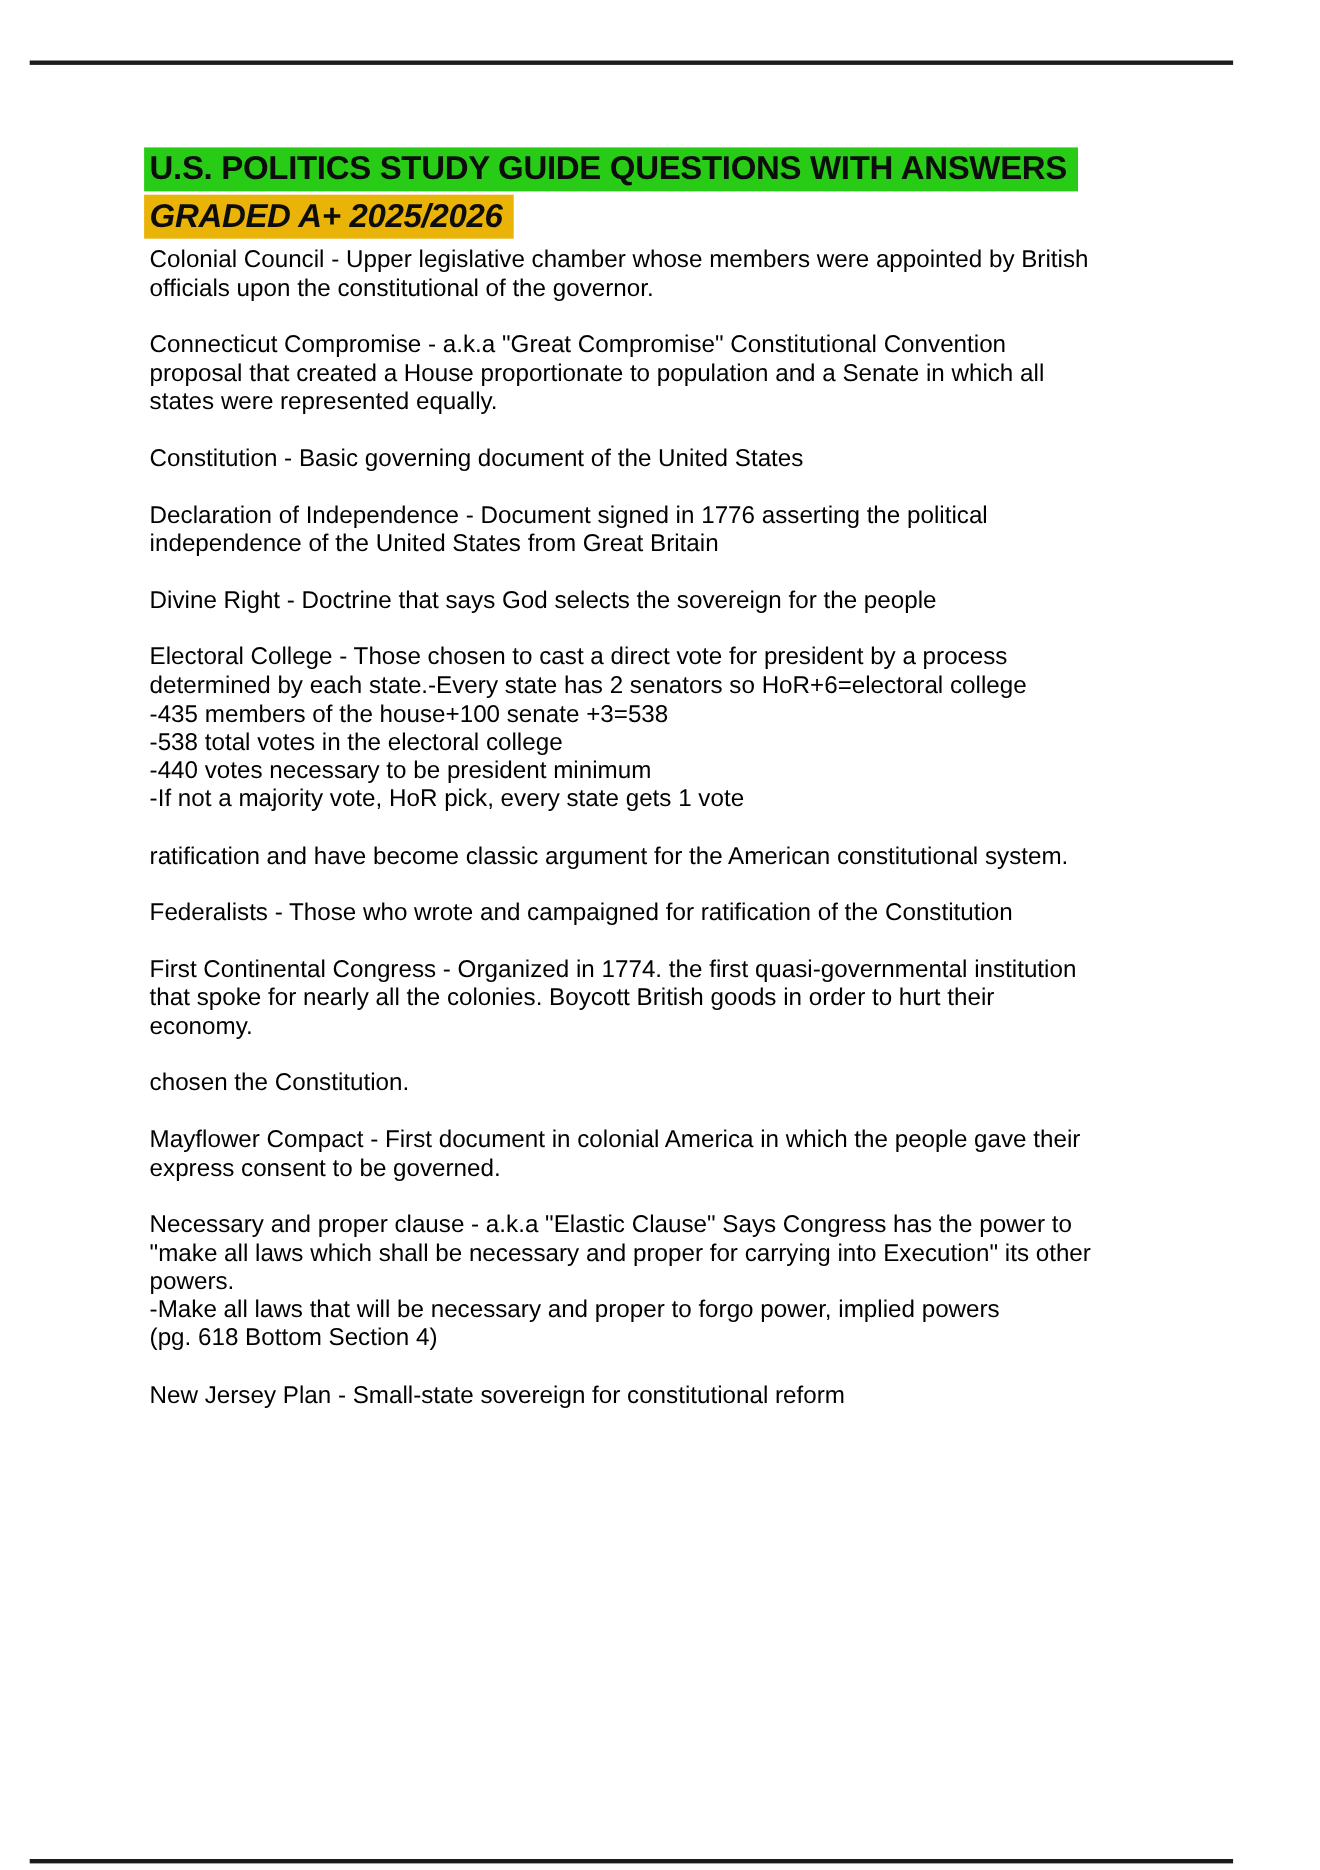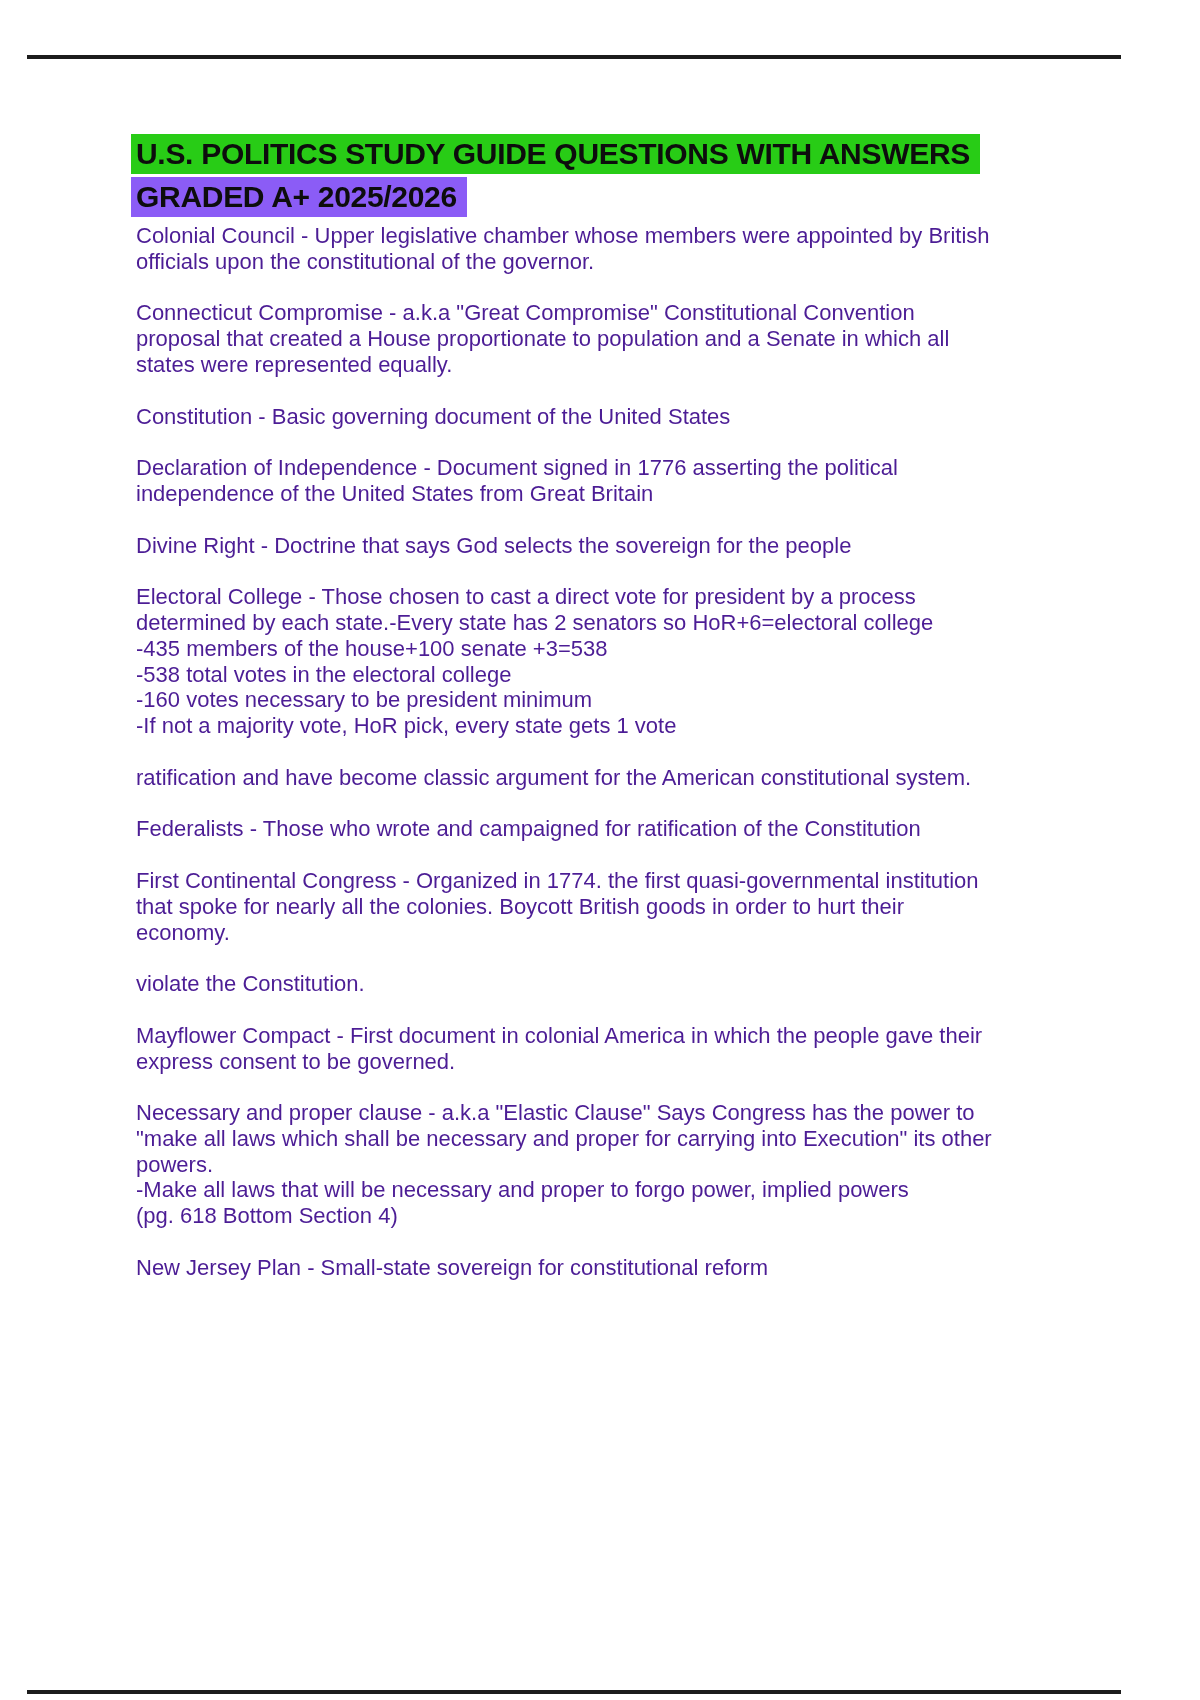--- a/index.html
+++ b/index.html
@@ -62,24 +62,24 @@
 </style>
 </head>
 <body>
 
 <div class="page">
   <div class="rule top"></div>
 
   <div class="content">
     <div class="title-block">
       <div class="title-line hl" style="background: rgb(40, 204, 22); color: rgb(13, 13, 13);">U.S. POLITICS STUDY GUIDE QUESTIONS WITH ANSWERS</div>
-      <div class="title-line hl" style="background: #8b5cf6; color: rgb(13, 13, 13);">GRADED A+ 2025/2026</div>
+      <div class="title-line hl" style="background: #eab308; color: rgb(13, 13, 13); font-style: italic;">GRADED A+ 2025/2026</div>
     </div>
 
-    <div class="doc-body" style="color: #4c1d95;">
+    <div class="doc-body" style="color: #000000;">
 
     <div class="paragraph">
           <div class="line">Colonial Council - Upper legislative chamber whose members were appointed by British</div>
           <div class="line">officials upon the constitutional of the governor.</div>
         </div>
         <div class="paragraph">
           <div class="line">Connecticut Compromise - a.k.a "Great Compromise" Constitutional Convention</div>
           <div class="line">proposal that created a House proportionate to population and a Senate in which all</div>
           <div class="line">states were represented equally.</div>
         </div>
@@ -91,36 +91,36 @@
           <div class="line">independence of the United States from Great Britain</div>
         </div>
         <div class="paragraph">
           <div class="line">Divine Right - Doctrine that says God selects the sovereign for the people</div>
         </div>
         <div class="paragraph">
           <div class="line">Electoral College - Those chosen to cast a direct vote for president by a process</div>
           <div class="line">determined by each state.-Every state has 2 senators so HoR+6=electoral college</div>
           <div class="line">-435 members of the house+100 senate +3=538</div>
           <div class="line">-538 total votes in the electoral college</div>
-          <div class="line">-160 votes necessary to be president minimum</div>
+          <div class="line">-440 votes necessary to be president minimum</div>
           <div class="line">-If not a majority vote, HoR pick, every state gets 1 vote</div>
         </div>
         <div class="paragraph">
           <div class="line">ratification and have become classic argument for the American constitutional system.</div>
         </div>
         <div class="paragraph">
           <div class="line">Federalists - Those who wrote and campaigned for ratification of the Constitution</div>
         </div>
         <div class="paragraph">
           <div class="line">First Continental Congress - Organized in 1774. the first quasi-governmental institution</div>
           <div class="line">that spoke for nearly all the colonies. Boycott British goods in order to hurt their</div>
           <div class="line">economy.</div>
         </div>
         <div class="paragraph">
-          <div class="line">violate the Constitution.</div>
+          <div class="line">chosen the Constitution.</div>
         </div>
         <div class="paragraph">
           <div class="line">Mayflower Compact - First document in colonial America in which the people gave their</div>
           <div class="line">express consent to be governed.</div>
         </div>
         <div class="paragraph">
           <div class="line">Necessary and proper clause - a.k.a "Elastic Clause" Says Congress has the power to</div>
           <div class="line">"make all laws which shall be necessary and proper for carrying into Execution" its other</div>
           <div class="line">powers.</div>
           <div class="line">-Make all laws that will be necessary and proper to forgo power, implied powers</div>

